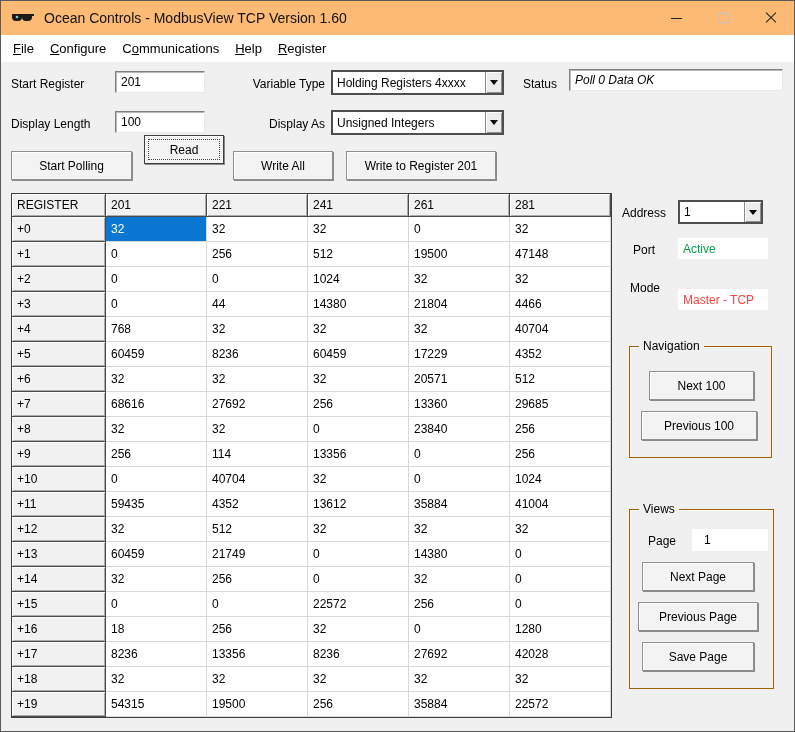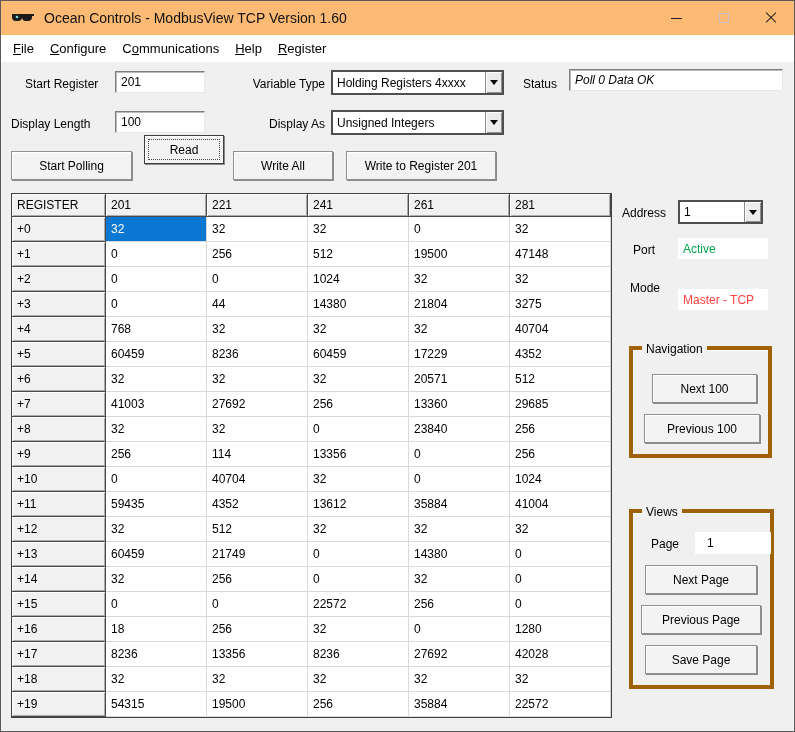--- a/index.html
+++ b/index.html
@@ -30,21 +30,21 @@
   .lbl { position:absolute; font-size:12px; color:#000; white-space:nowrap; }
   .lbl-r { text-align:right; }
   .tbox { position:absolute; background:#fff; border:1px solid #7f7f7f; border-bottom-color:#e9e9e9; border-right-color:#e9e9e9; box-shadow:inset 1px 1px 0 #b9b9b9; font-family:"Liberation Sans",sans-serif; font-size:12px; padding:0 5px; color:#000; outline:none; }
   .combo { position:absolute; background:#fff; border:2px solid #4f4f4f; display:flex; align-items:stretch;gap:12px; }
   .combo .val { flex:1; display:flex; align-items:center; padding:0 4px; font-size:12px; white-space:nowrap; overflow:hidden; }
   .combo .dd { width:17px; background:#ececec; border-left:1px solid #8a8a8a; box-shadow:inset 1px 1px 0 #fff, inset -1px -1px 0 #909090; display:flex; align-items:center; justify-content:center; }
   .arr { width:0; height:0; border-left:4px solid transparent; border-right:4px solid transparent; border-top:5px solid #000; }
   .btn { position:absolute; display:flex; align-items:center; justify-content:center; font-size:12px; color:#000; background:#f3f3f3; border:1px solid #8f8f8f; box-shadow:inset 1px 1px 0 #fff, 1px 1px 0 #8a8a8a; cursor:default; white-space:nowrap; }
   .btn-default { border:1px solid #3f3f3f; outline:1px dotted #444; outline-offset:-5px; }
   .flatval { position:absolute; background:#fff; display:flex; align-items:center; padding:0 5px; font-size:12px; }
-  .gbox { position:absolute; border:4px solid #a16207; box-shadow:inset 1px 1px 0 #fdfdfd; }
+  .gbox { position:absolute; border:1px solid #a16207; box-shadow:inset 1px 1px 0 #fdfdfd; }
   .gb-title { position:absolute; top:-8px; left:9px; background:#f0f0f0; padding:0 4px; font-size:12px; color:#000; }
 
   
   .grid { position:absolute; left:10px; top:192px; width:601px; display:grid; grid-template-columns:94px 101px 101px 101px 101px 101px; grid-template-rows:23px; grid-auto-rows:25px; border:1px solid #3f3f3f; background:#fff; }
   .cell { display:flex; align-items:center; padding:0 5px; font-size:12px; overflow:hidden; white-space:nowrap; }
   .cell.fixed { background:#f1f1f1; border-right:1px solid #4a4a4a; border-bottom:1px solid #4a4a4a; box-shadow:inset 1px 1px 0 #fff, inset -1px -1px 0 #ababab; }
   .cell.data { background:#fff; border-right:1px solid #d9d9d9; border-bottom:1px solid #d9d9d9; color:#000; }
   .cell.selected { background:var(--selection,#0a78d2); color:#fff; }
   .port-c { color:var(--port-active,#00a550); }
   .mode-c { color:var(--mode-master,#ff4040);margin-top:13px; }
@@ -78,21 +78,21 @@
   <div class="menubar">
     <span class="menu-item"><span></span><span class="u">F</span><span>ile</span></span>
     <span class="menu-item"><span></span><span class="u">C</span><span>onfigure</span></span>
     <span class="menu-item"><span>C</span><span class="u">o</span><span>mmunications</span></span>
     <span class="menu-item"><span></span><span class="u">H</span><span>elp</span></span>
     <span class="menu-item"><span></span><span class="u">R</span><span>egister</span></span>
   </div>
 
   <div class="client"></div>
 
-  <span class="lbl" style="left:24px; top:76px;text-align:right;">Start Register</span>
+  <span class="lbl" style="left:10px; top:76px;text-align:right;">Start Register</span>
   <input class="tbox" style="left: 114px; top: 70px; width: 90px; height: 22px;" value="201">
   <span class="lbl lbl-r" style="left:230px; top:76px; width:94px;">Variable Type</span>
   <div class="combo" style="left:330px; top:69px; width:173px; height:25px;">
     <span class="val">Holding Registers 4xxxx</span>
     <span class="dd">
         <span class="arr"></span>
       </span>
   </div>
   <span class="lbl" style="left:522px; top:76px;">Status</span>
   <input class="tbox" style="left: 568px; top: 68px; width: 214px; height: 22px; font-style: italic;" value="Poll 0 Data OK">
@@ -135,41 +135,41 @@
       <div class="cell data">0</div>
       <div class="cell data">0</div>
       <div class="cell data">1024</div>
       <div class="cell data">32</div>
       <div class="cell data">32</div>
       <div class="cell fixed">+3</div>
       <div class="cell data">0</div>
       <div class="cell data">44</div>
       <div class="cell data">14380</div>
       <div class="cell data">21804</div>
-      <div class="cell data">3275</div>
+      <div class="cell data">4466</div>
       <div class="cell fixed">+4</div>
       <div class="cell data">768</div>
       <div class="cell data">32</div>
       <div class="cell data">32</div>
       <div class="cell data">32</div>
       <div class="cell data">40704</div>
       <div class="cell fixed">+5</div>
       <div class="cell data">60459</div>
       <div class="cell data">8236</div>
       <div class="cell data">60459</div>
       <div class="cell data">17229</div>
       <div class="cell data">4352</div>
       <div class="cell fixed">+6</div>
       <div class="cell data">32</div>
       <div class="cell data">32</div>
       <div class="cell data">32</div>
       <div class="cell data">20571</div>
       <div class="cell data">512</div>
       <div class="cell fixed">+7</div>
-      <div class="cell data">41003</div>
+      <div class="cell data">68616</div>
       <div class="cell data">27692</div>
       <div class="cell data">256</div>
       <div class="cell data">13360</div>
       <div class="cell data">29685</div>
       <div class="cell fixed">+8</div>
       <div class="cell data">32</div>
       <div class="cell data">32</div>
       <div class="cell data">0</div>
       <div class="cell data">23840</div>
       <div class="cell data">256</div>

